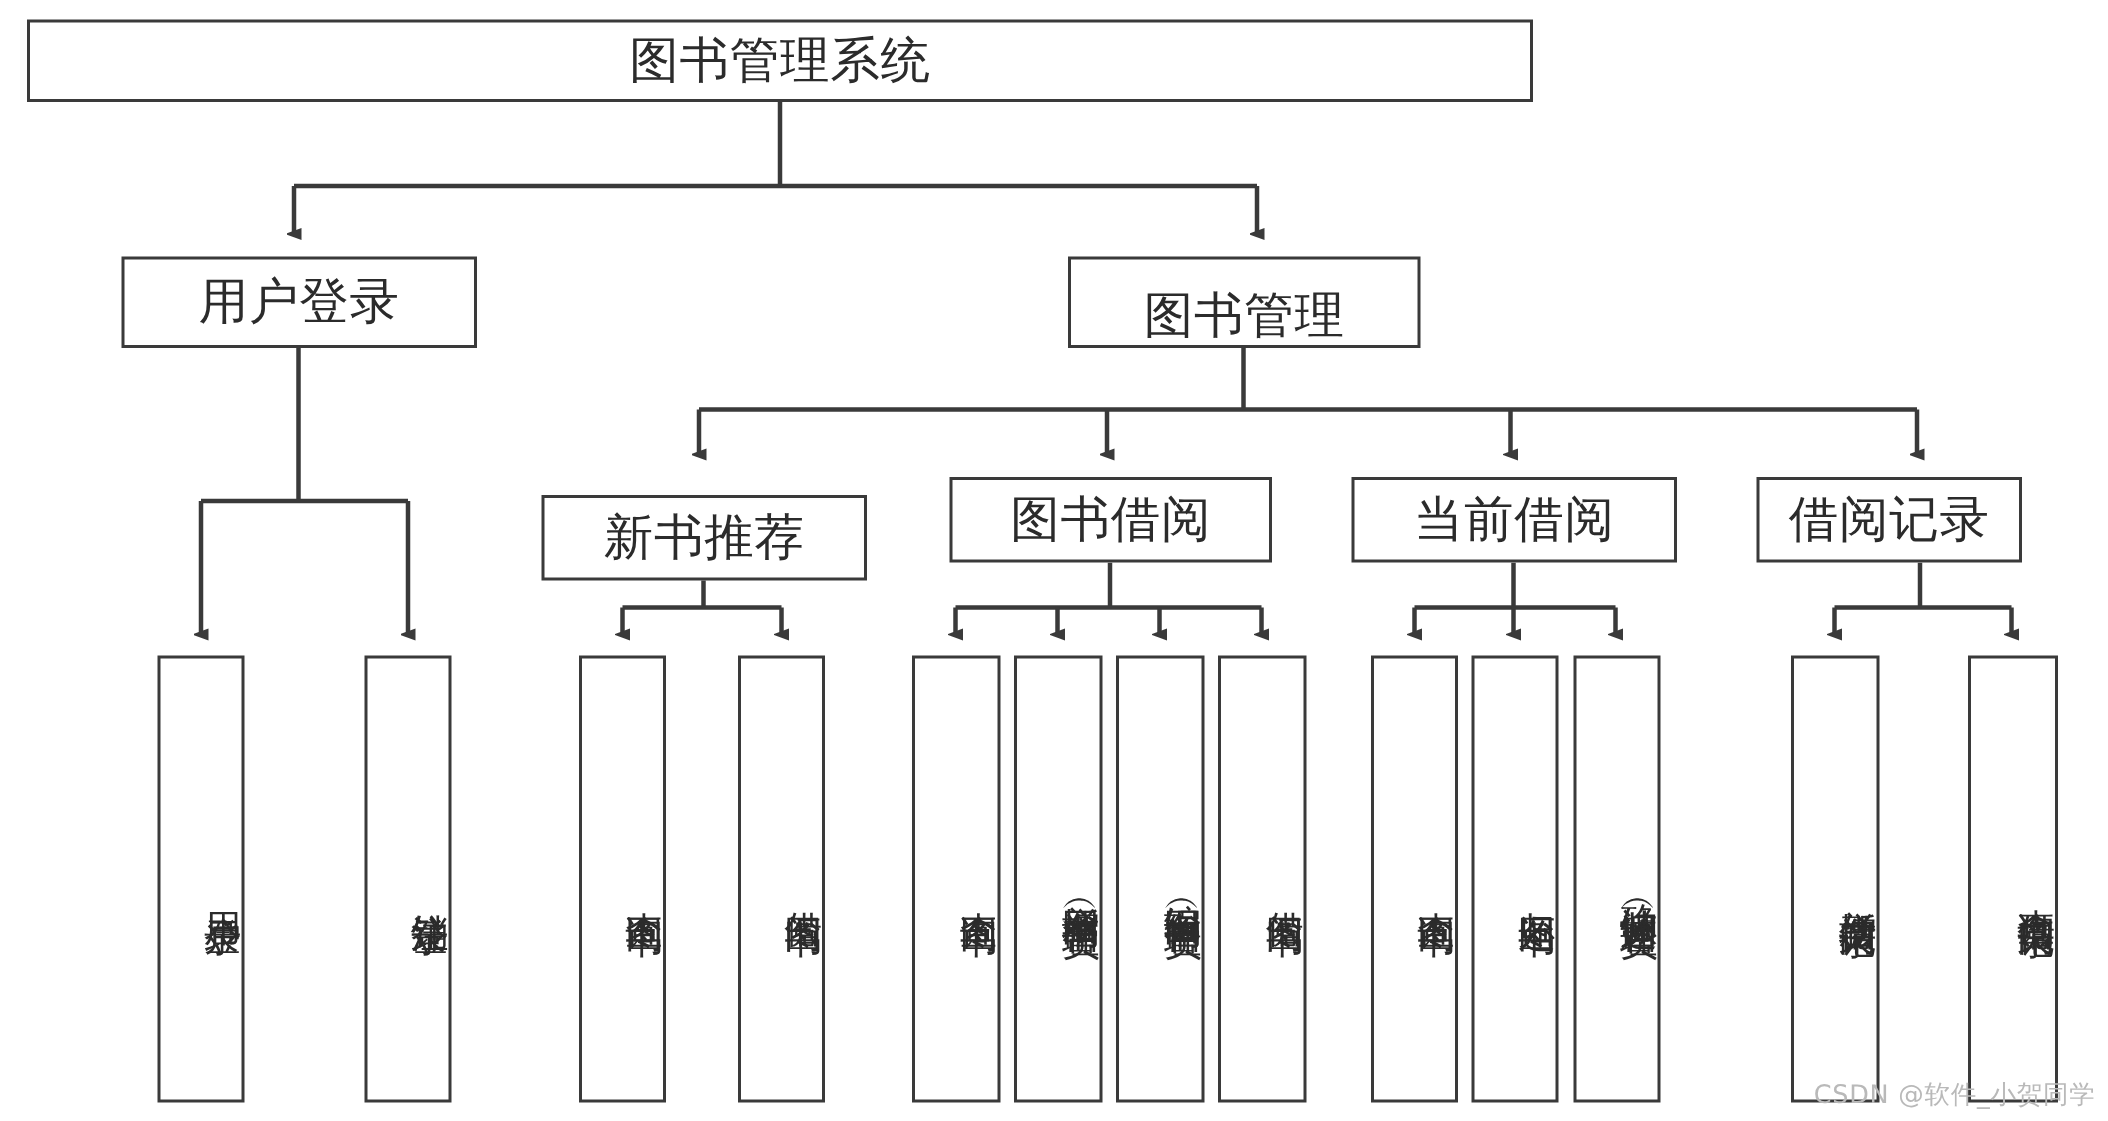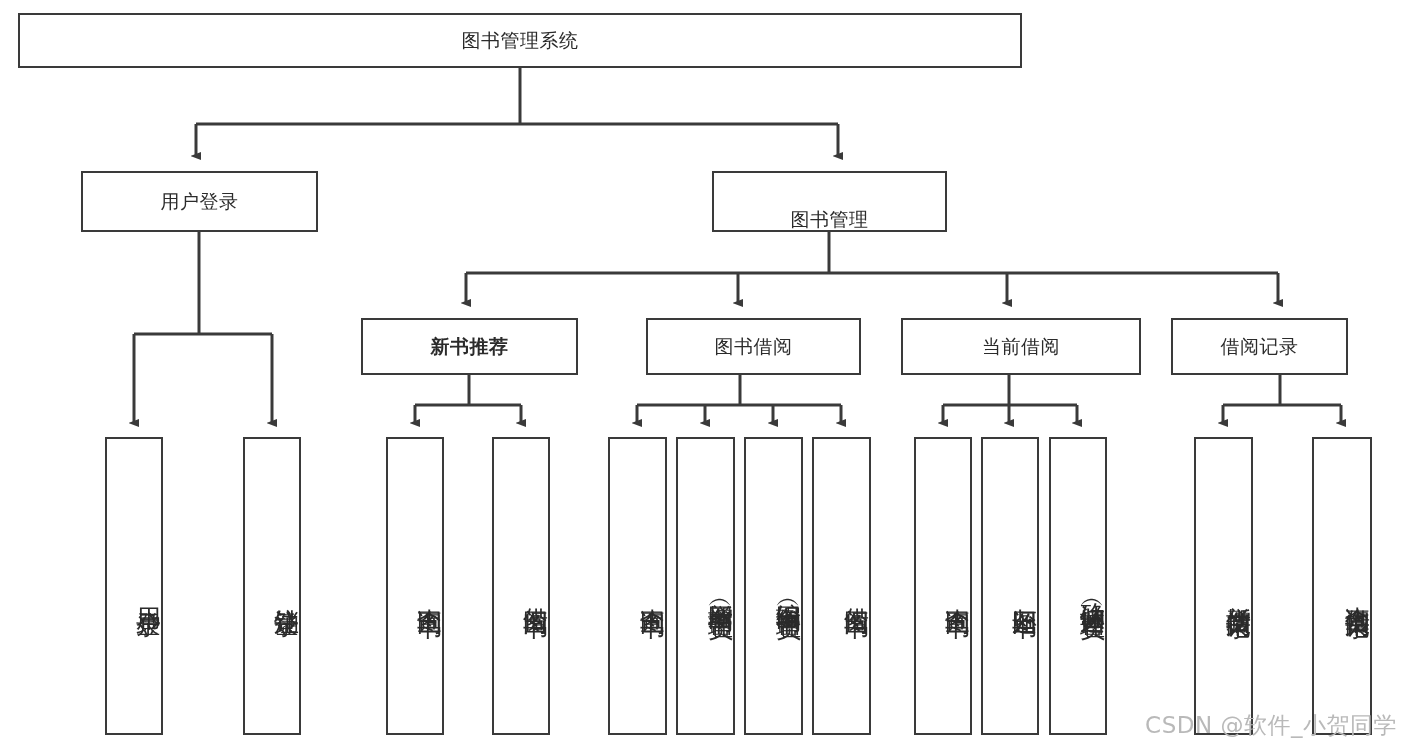--- a/index.html
+++ b/index.html
@@ -30,21 +30,21 @@
     box-sizing: border-box;
     border: 2px solid #3a3a3a;
     background: #ffffff;
     display: flex;
     align-items: center;
     justify-content: center;
     color: #2b2b2b;
     line-height: 1.18;
   }
   .node.horiz {
-    font-size: 19px;
+    font-size: 33px;
     letter-spacing: 0.5px;
     white-space: nowrap;
   }
   .node.vert {
     font-size: 25px;
     writing-mode: vertical-rl;
     text-orientation: upright;
     letter-spacing: 2px;
     align-items: flex-start;
     justify-content: center;
@@ -53,21 +53,21 @@
   }
   .node.vert .vtext {
     writing-mode: vertical-rl;
     text-orientation: upright;
     display: block;
   }
   .watermark {
     position: absolute;
     right: 8px;
     bottom: 6px;
-    font-size: 23px;
+    font-size: 17px;
     color: #b9b9b9;
     white-space: nowrap;
     letter-spacing: 0.5px;
   }
 </style>
 </head>
 <body>
 
 <div id="canvas">
 
@@ -125,27 +125,27 @@
     <span>图书管理系统</span>
   </div>
 
   <div class="node horiz" style="left:81px; top:171px; width:237px; height:61px;">
     <span>用户登录</span>
   </div>
   <div class="node horiz" style="left:712px; top:171px; width:235px; height:61px;align-items:flex-end;">
     <span>图书管理</span>
   </div>
 
-  <div class="node horiz" style="left:361px; top:318px; width:217px; height:57px;font-weight:bold;">
+  <div class="node horiz" style="left:361px; top:330px; width:217px; height:57px;">
     <span>新书推荐</span>
   </div>
-  <div class="node horiz" style="left:646px; top:318px; width:215px; height:57px;">
+  <div class="node horiz" style="left:633px; top:318px; width:215px; height:57px;">
     <span>图书借阅</span>
   </div>
-  <div class="node horiz" style="left:901px; top:318px; width:240px; height:57px;">
+  <div class="node horiz" style="left:901px; top:318px; width:217px; height:57px;">
     <span>当前借阅</span>
   </div>
   <div class="node horiz" style="left:1171px; top:318px; width:177px; height:57px;">
     <span>借阅记录</span>
   </div>
 
   <div class="node vert" style="left:105px; top:437px; width:58px; height:298px;">
     <span class="vtext">用户登录</span>
   </div>
   <div class="node vert" style="left:243px; top:437px; width:58px; height:298px;">

